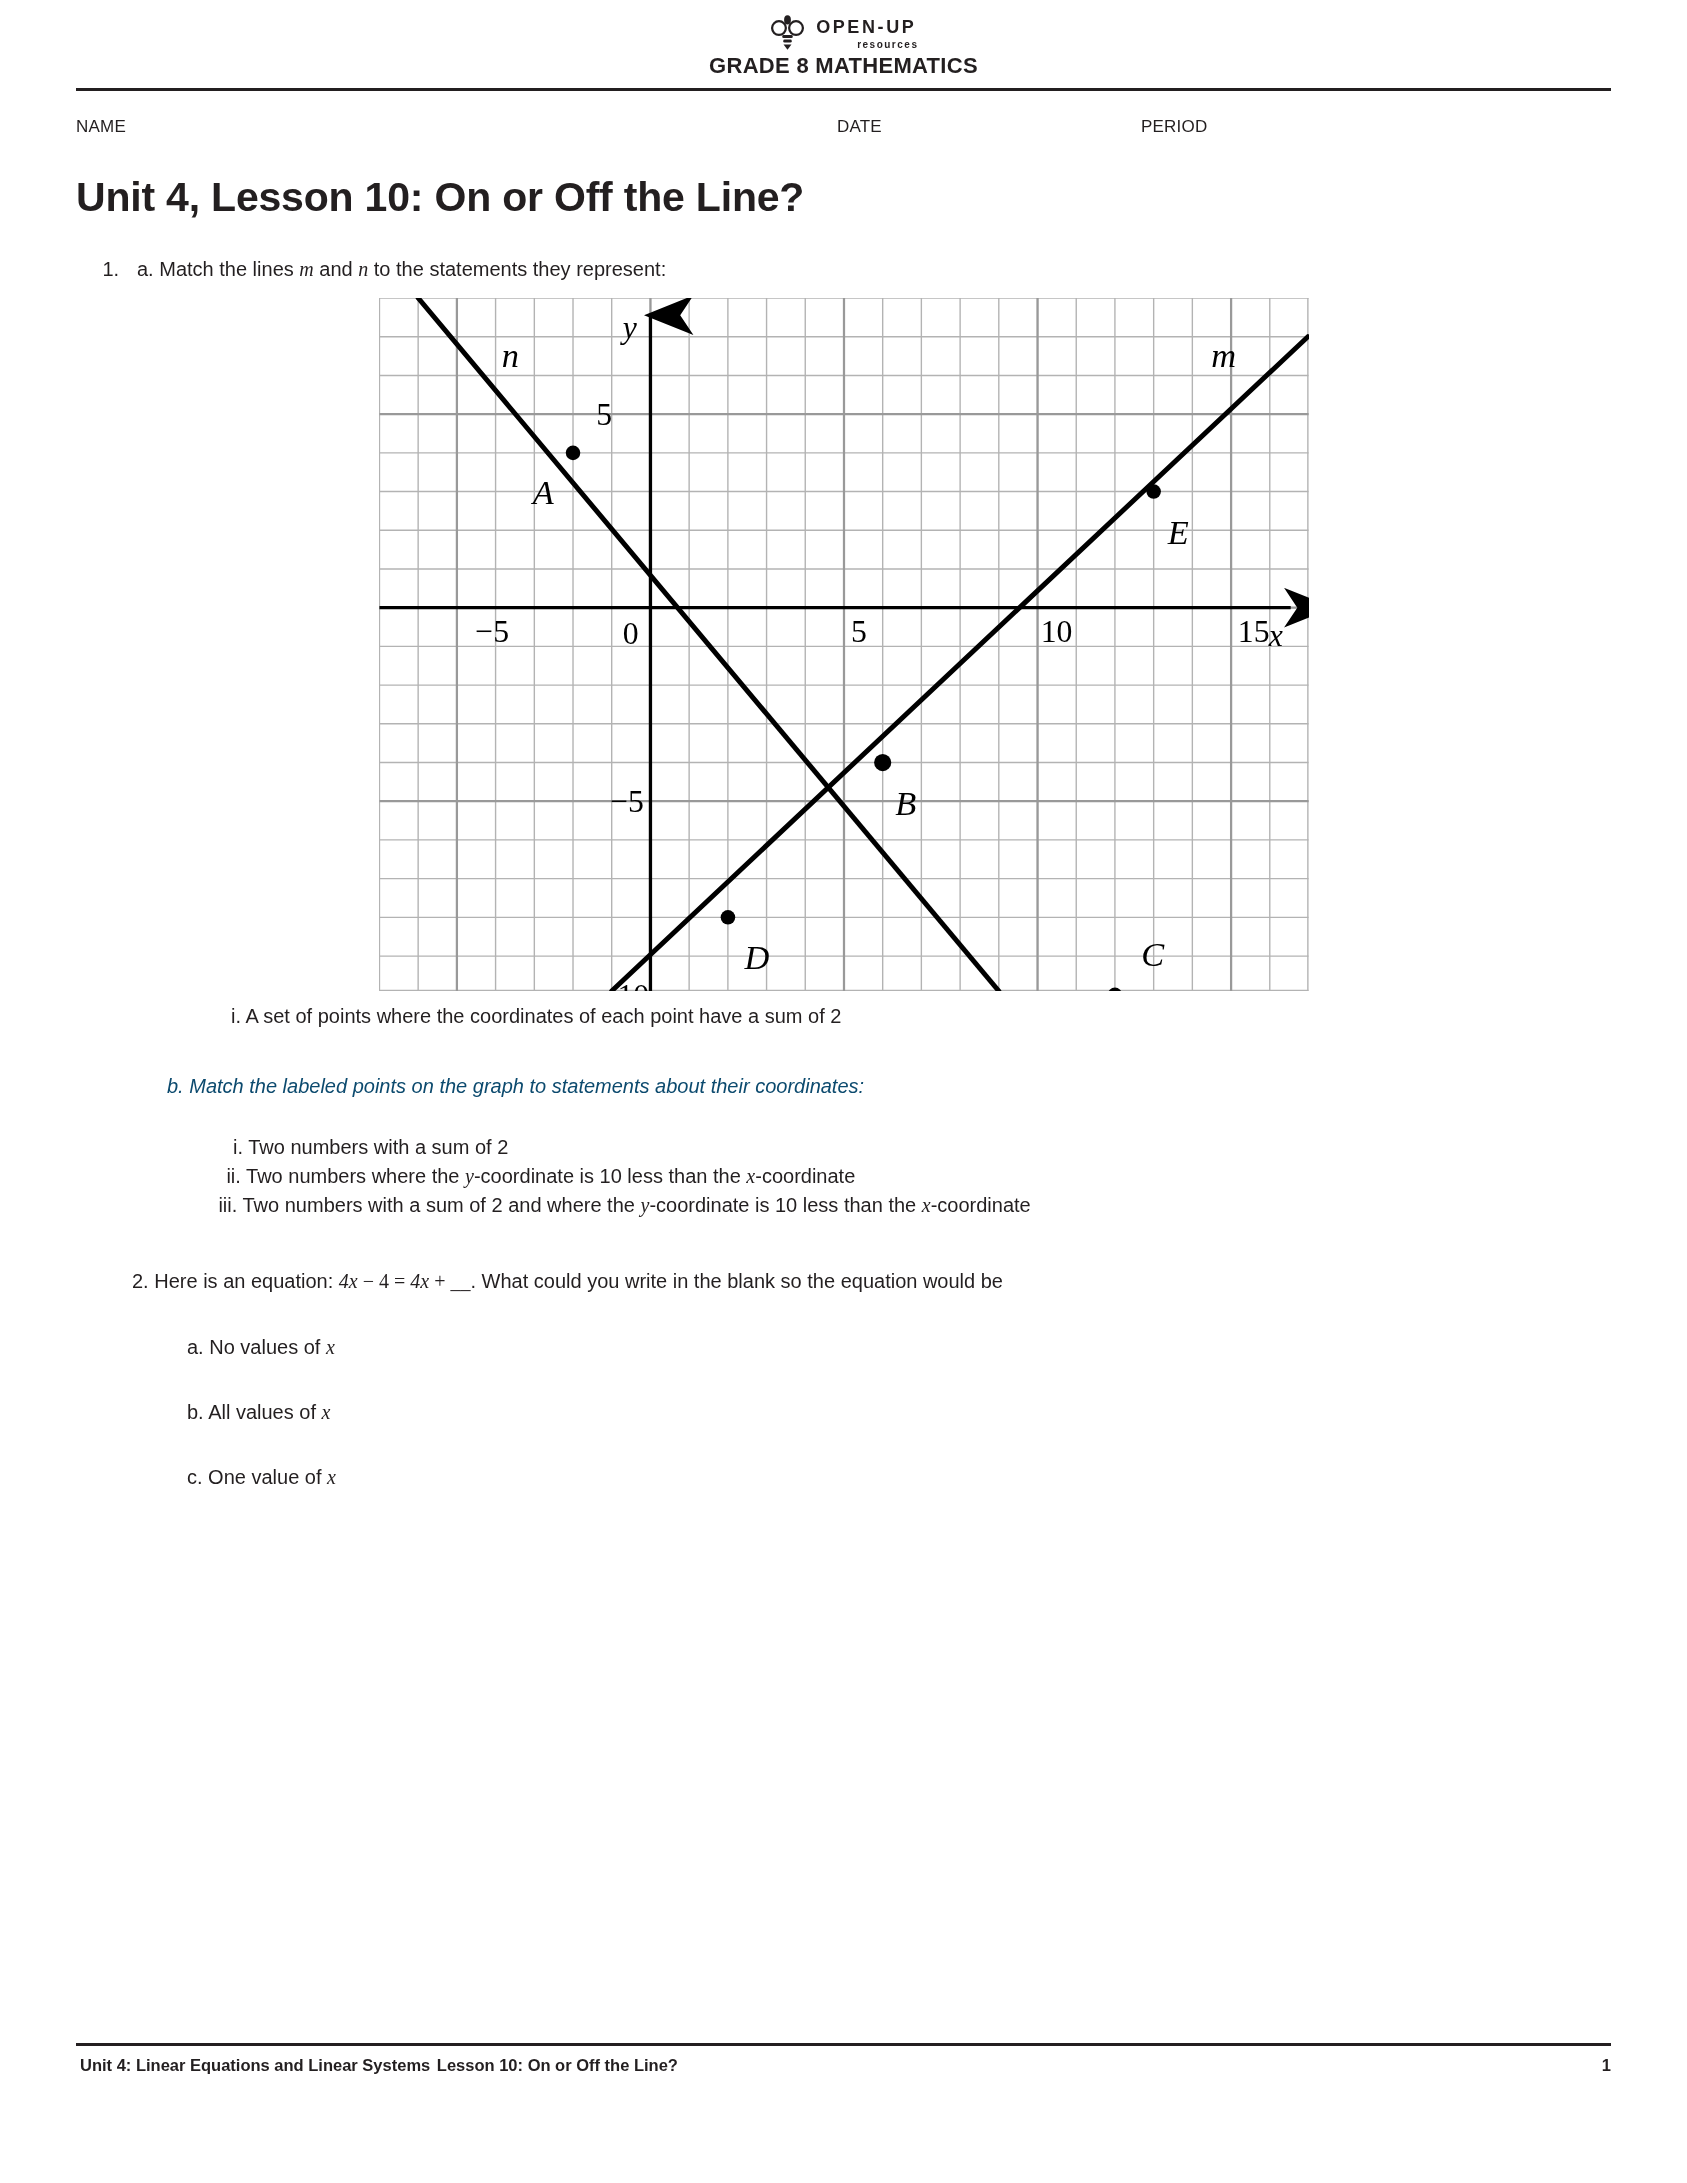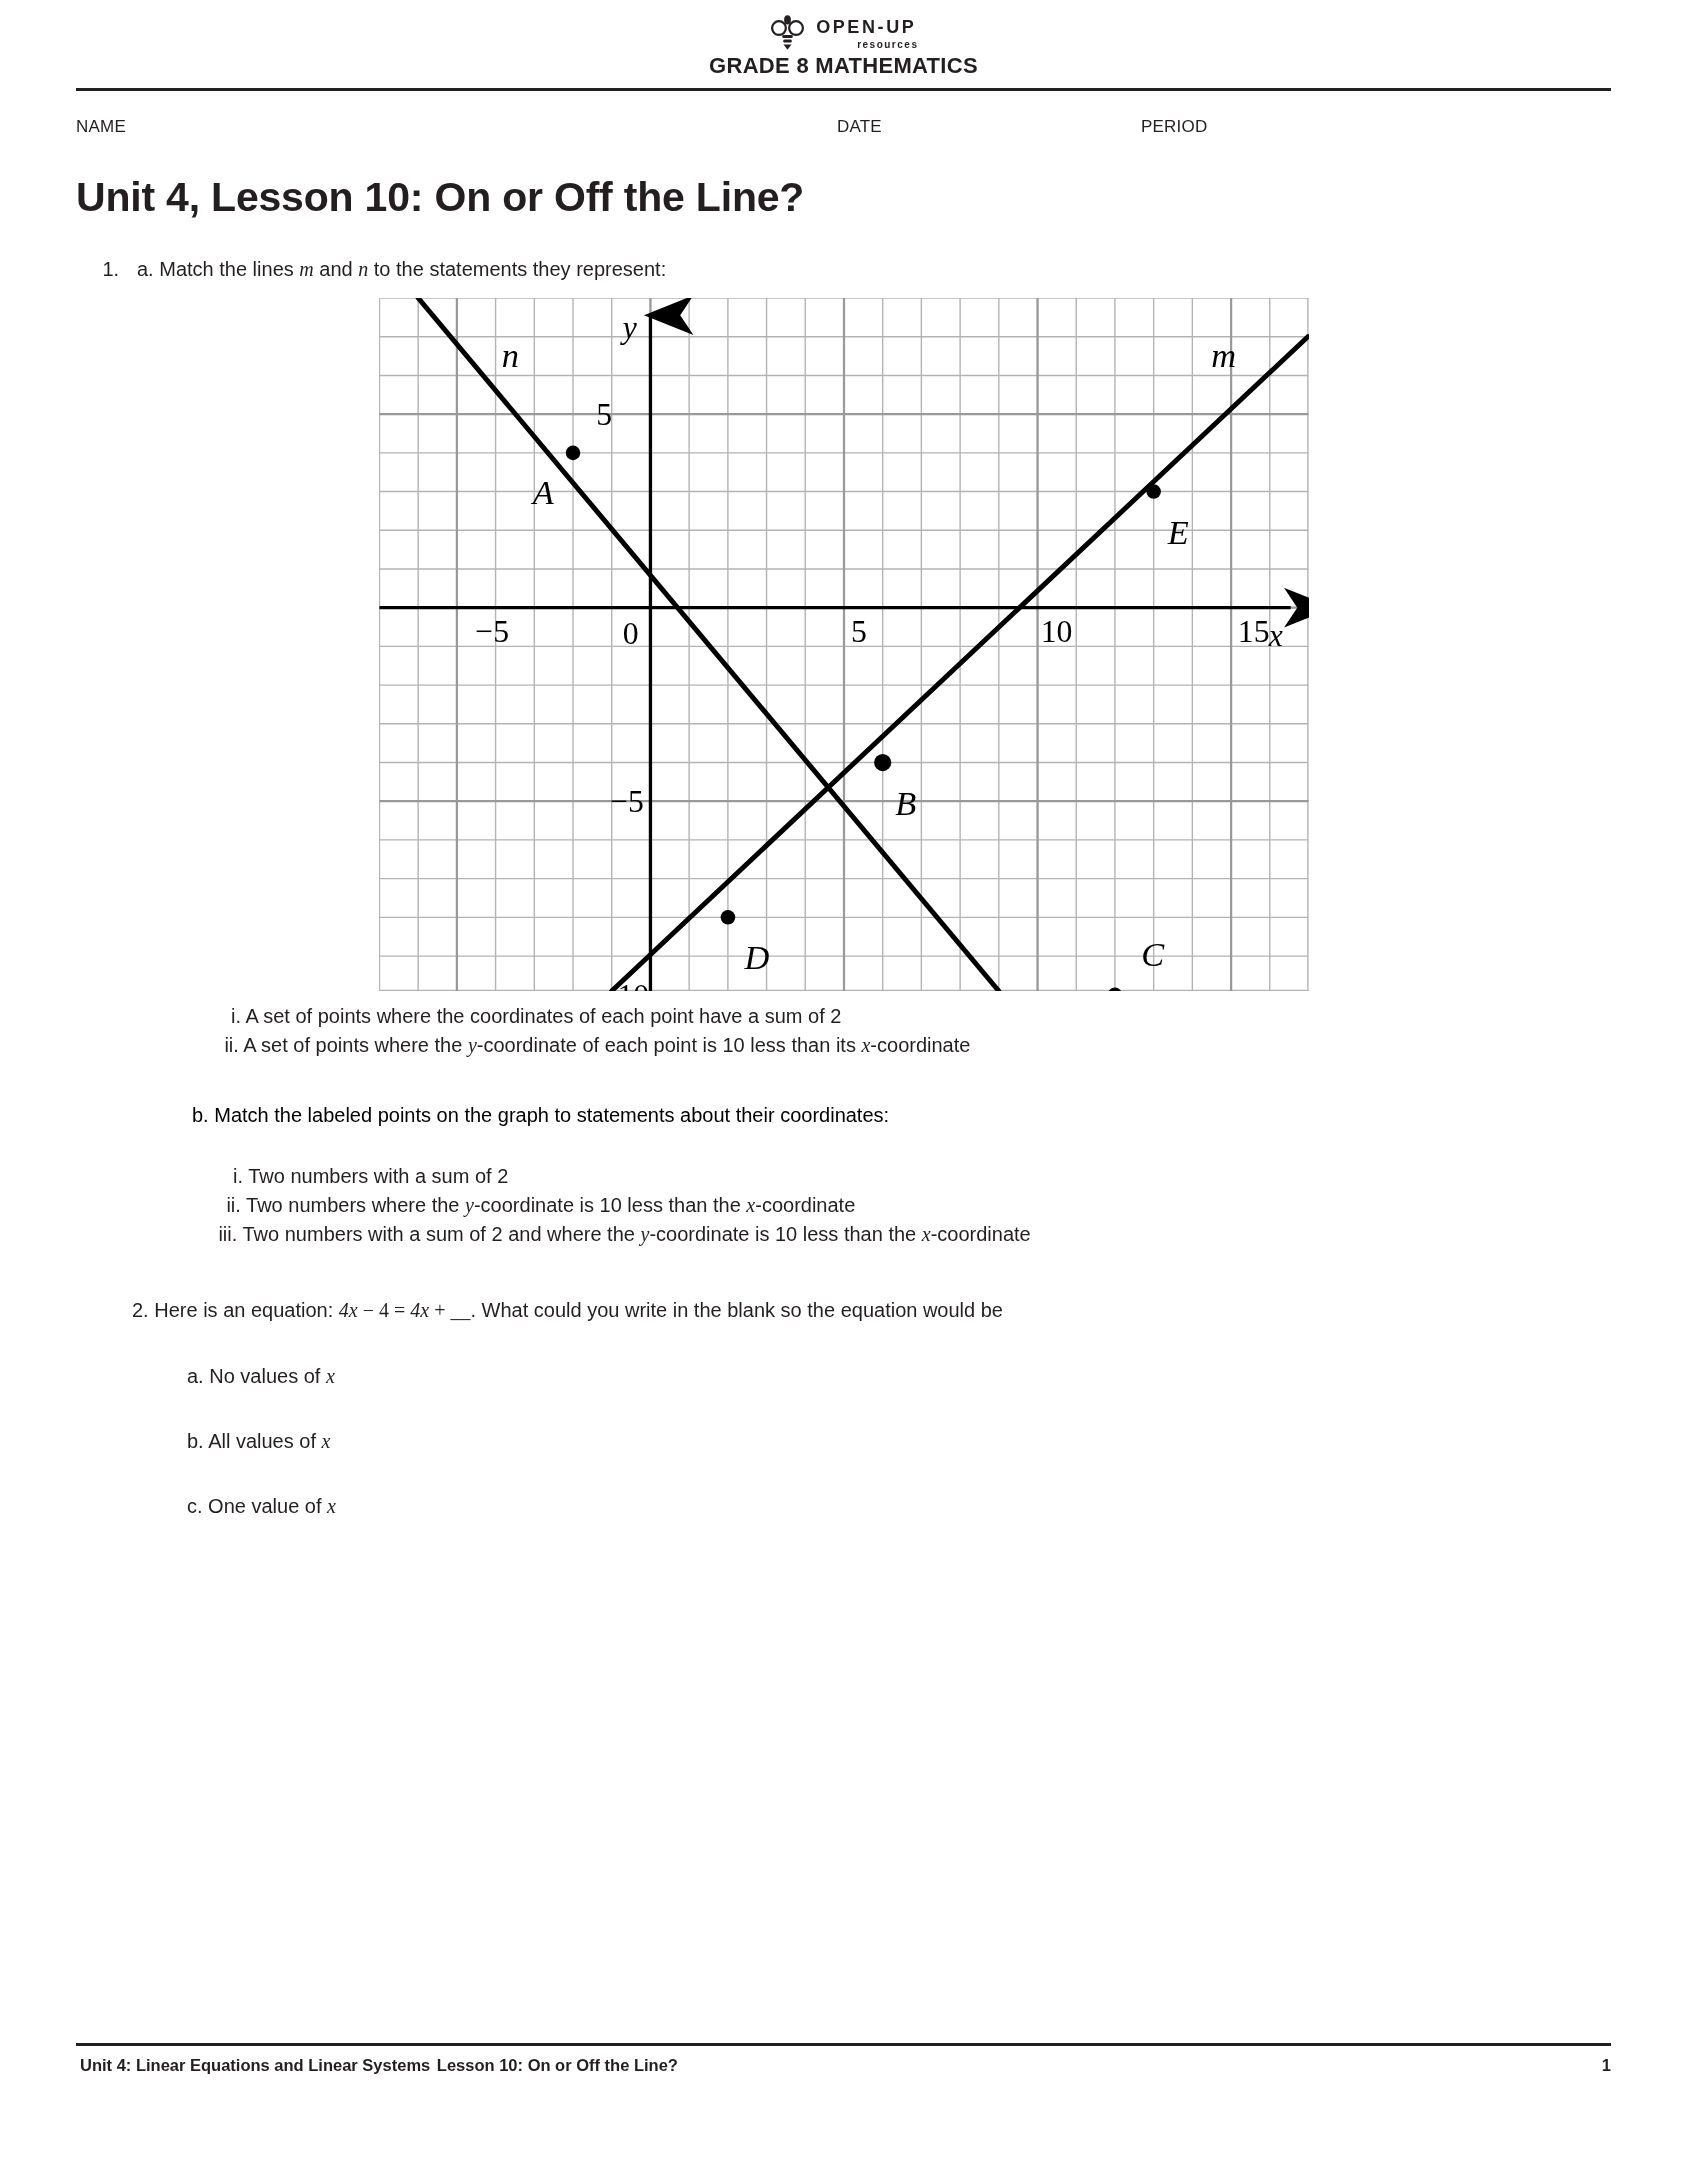--- a/index.html
+++ b/index.html
@@ -40,21 +40,21 @@
   .q { font-size:20px; line-height:1.42; color:#231f20; }
   .row1 { display:flex; margin-top: 34px; }
   .num1 { width:61px; flex:0 0 61px; text-align:left; padding-left:26.5px;}
   em, .mi { font-family:"Liberation Serif", serif; font-style:italic; }
   .mn { font-family:"Liberation Serif", serif; font-style:normal; }
 
   .stmt-block { margin-left: 155px; margin-top: 9.3px; }
   .stmt { font-size:20px; line-height:1.45; color:#231f20; white-space:nowrap;}
   .stmt.ii { margin-left:-6.6px; }
 
-  .partb { margin-left: 116px; margin-top: 41px; font-size:20px; color:#000000;}
+  .partb { margin-left: 91px; margin-top: 41px; font-size:20px; color:#0c4a6e;font-style:italic;}
   .sub-block { margin-left: 157px; margin-top: 32px; }
   .sub { font-size:20px; line-height:1.45; color:#231f20; white-space:nowrap;}
   .sub.s2 { margin-left:-6.6px; }
   .sub.s3 { margin-left:-14.6px; }
 
   .q2 { margin-left: 56px; margin-top: 46px; font-size:20px; line-height:1.5; color:#231f20;}
   .q2 .cont { margin-left: 18.5px; display:block; }
   .opt { margin-left: 111px; font-size:20px; color:#231f20; }
   .opt.first { margin-top: 40px; }
   .opt { margin-top: 42px; }
@@ -220,21 +220,20 @@
         <text x="780" y="782">B</text>
         <text x="1152" y="1010">C</text>
         <text x="552" y="1014">D</text>
         <text x="1192" y="372">E</text>
       </g>
     </svg>
   </div>
 
   <div class="stmt-block">
     <div class="stmt"><span>i.</span><span> A set of points where the coordinates of each point have a sum of 2</span></div>
-    <div class="stmt ii"><span>ii.</span><span> A set of points where the </span><em class="mi">y</em><span>-coordinate of each point is 10 less than its </span><em class="mi">x</em><span>-coordinate</span></div>
   </div>
 
   <div class="partb q">b. Match the labeled points on the graph to statements about their coordinates:</div>
 
   <div class="sub-block">
     <div class="sub"><span>i.</span><span> Two numbers with a sum of 2</span></div>
     <div class="sub s2"><span>ii.</span><span> Two numbers where the </span><em class="mi">y</em><span>-coordinate is 10 less than the </span><em class="mi">x</em><span>-coordinate</span></div>
     <div class="sub s3"><span>iii.</span><span> Two numbers with a sum of 2 and where the </span><em class="mi">y</em><span>-coordinate is 10 less than the </span><em class="mi">x</em><span>-coordinate</span></div>
   </div>
 

